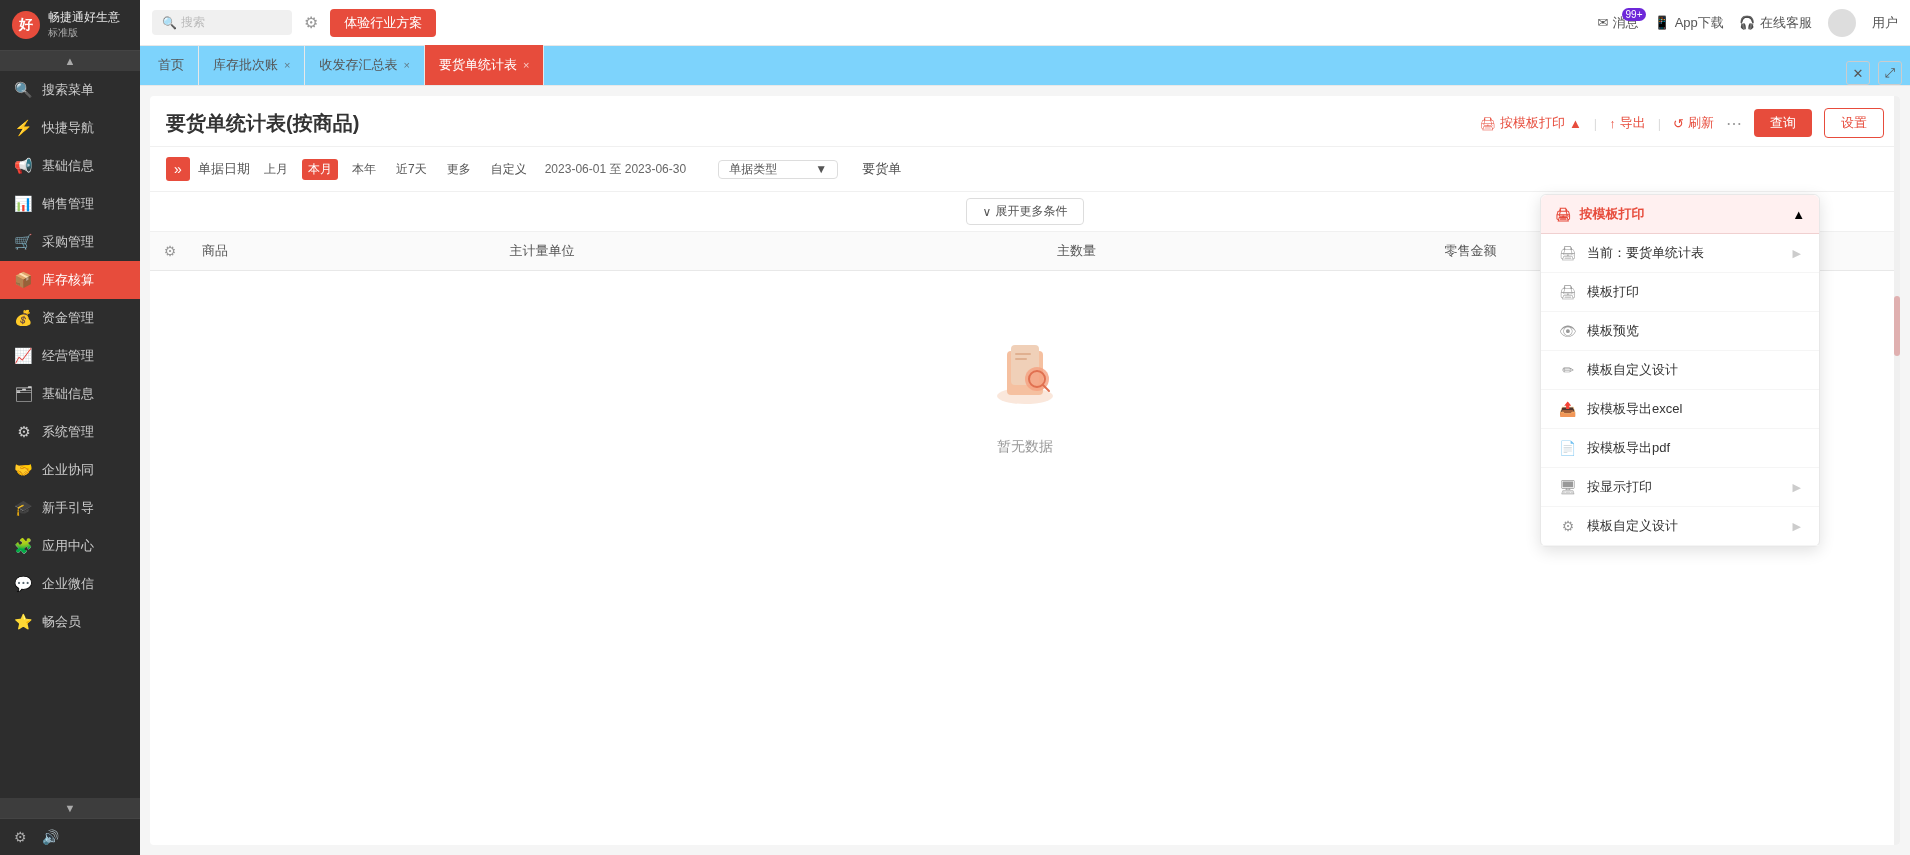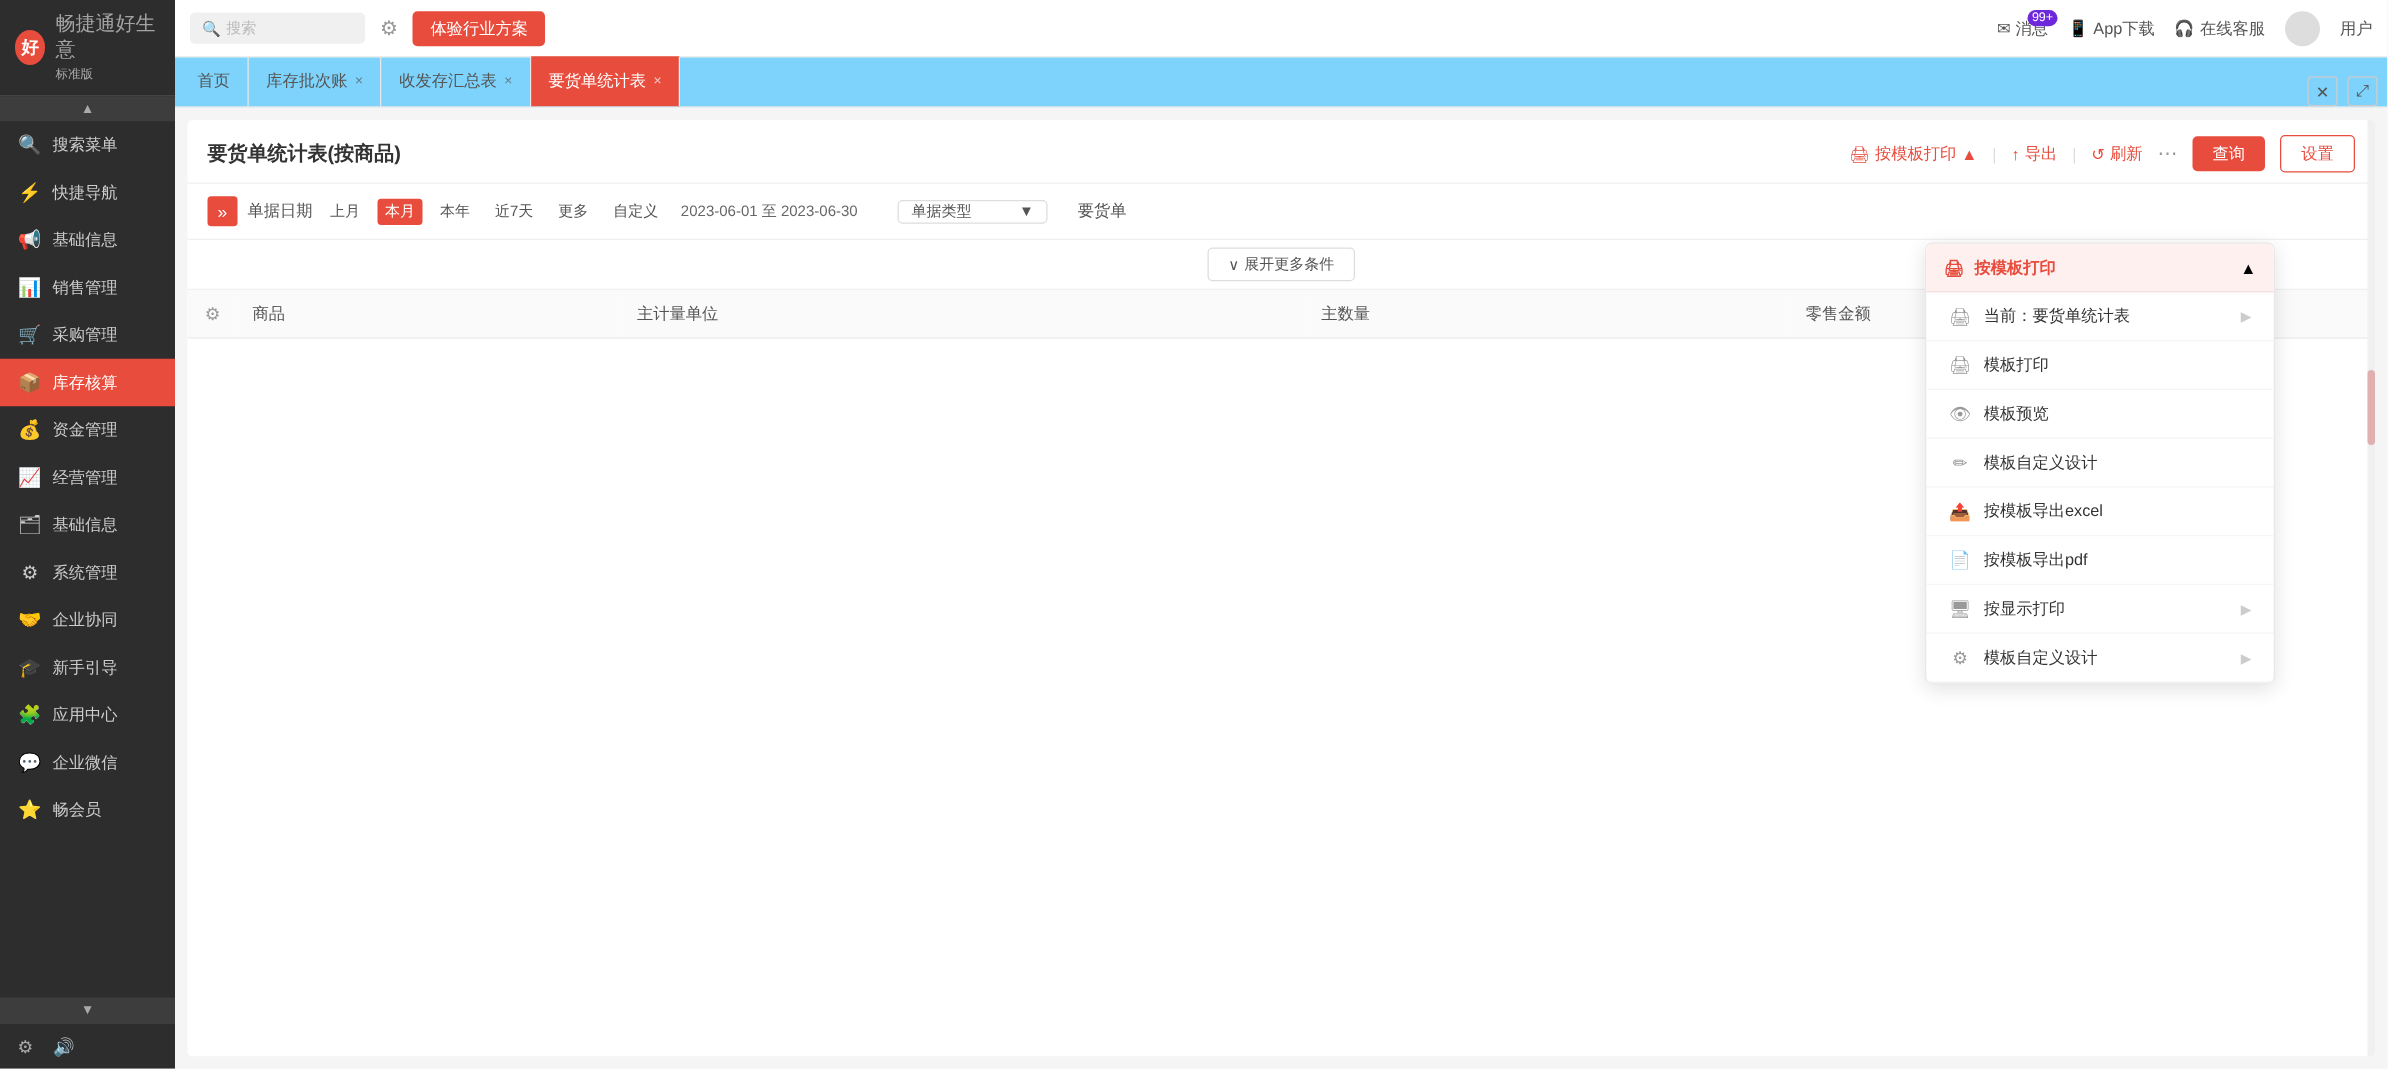--- a/index.html
+++ b/index.html
@@ -27,21 +27,21 @@
       height: 28px;
       background: #e74c3c;
       border-radius: 50%;
       display: flex;
       align-items: center;
       justify-content: center;
       color: white;
       font-size: 14px;
       font-weight: bold;
     }
-    .logo-text { font-size: 16px; color: #a3a3a3; line-height: 1.3; }
+    .logo-text { font-size: 12px; color: #e5e5e5; line-height: 1.3; }
     .logo-badge { font-size: 10px; color: #aaa; }
     .sidebar-scroll { flex: 1; overflow-y: auto; overflow-x: hidden; }
     .sidebar-scroll::-webkit-scrollbar { width: 4px; }
     .sidebar-scroll::-webkit-scrollbar-thumb { background: #555; }
     .sidebar-item {
       display: flex;
       align-items: center;
       gap: 8px;
       padding: 10px 14px;
       cursor: pointer;
@@ -212,21 +212,21 @@
 
     
     .page-header {
       display: flex;
       align-items: center;
       justify-content: space-between;
       padding: 12px 16px 8px;
       border-bottom: 1px solid #f0f0f0;
     }
     .page-title {
-      font-size: 16px;
+      font-size: 20px;
       font-weight: bold;
       color: #333;
     }
     .page-actions {
       display: flex;
       align-items: center;
       gap: 12px;
     }
     .action-btn {
       display: flex;
@@ -658,20 +658,35 @@
               <th>主计量单位</th>
               <th>主数量</th>
               <th>零售金额</th>
             </tr>
           </thead>
           <tbody>
           </tbody>
         </table>
       </div>
 
+      <div class="empty-state">
+        <div class="empty-icon">
+          <svg width="80" height="80" viewBox="0 0 80 80" xmlns="http://www.w3.org/2000/svg">
+            <ellipse cx="40" cy="65" rx="28" ry="8" fill="#f5d0b8" opacity="0.5"></ellipse>
+            <rect x="22" y="20" width="36" height="44" rx="4" fill="#f5c0a0"></rect>
+            <rect x="26" y="14" width="28" height="40" rx="4" fill="#f0d0b8"></rect>
+            <circle cx="52" cy="48" r="12" fill="#f5a080" opacity="0.8"></circle>
+            <circle cx="52" cy="48" r="8" fill="none" stroke="#e07050" stroke-width="2"></circle>
+            <line x1="58" y1="54" x2="64" y2="60" stroke="#e07050" stroke-width="2" stroke-linecap="round"></line>
+            <rect x="30" y="22" width="16" height="2" rx="1" fill="#e0b090"></rect>
+            <rect x="30" y="27" width="12" height="2" rx="1" fill="#e0b090"></rect>
+          </svg>
+        </div>
+        <div class="empty-text">暂无数据</div>
+      </div>
 
       <div class="dropdown-panel">
         <div class="dropdown-header">
           <div class="dropdown-header-left">
             <span>🖨</span>
             <span>按模板打印</span>
           </div>
           <div class="dropdown-header-right">
             <span>▲</span>
           </div>

